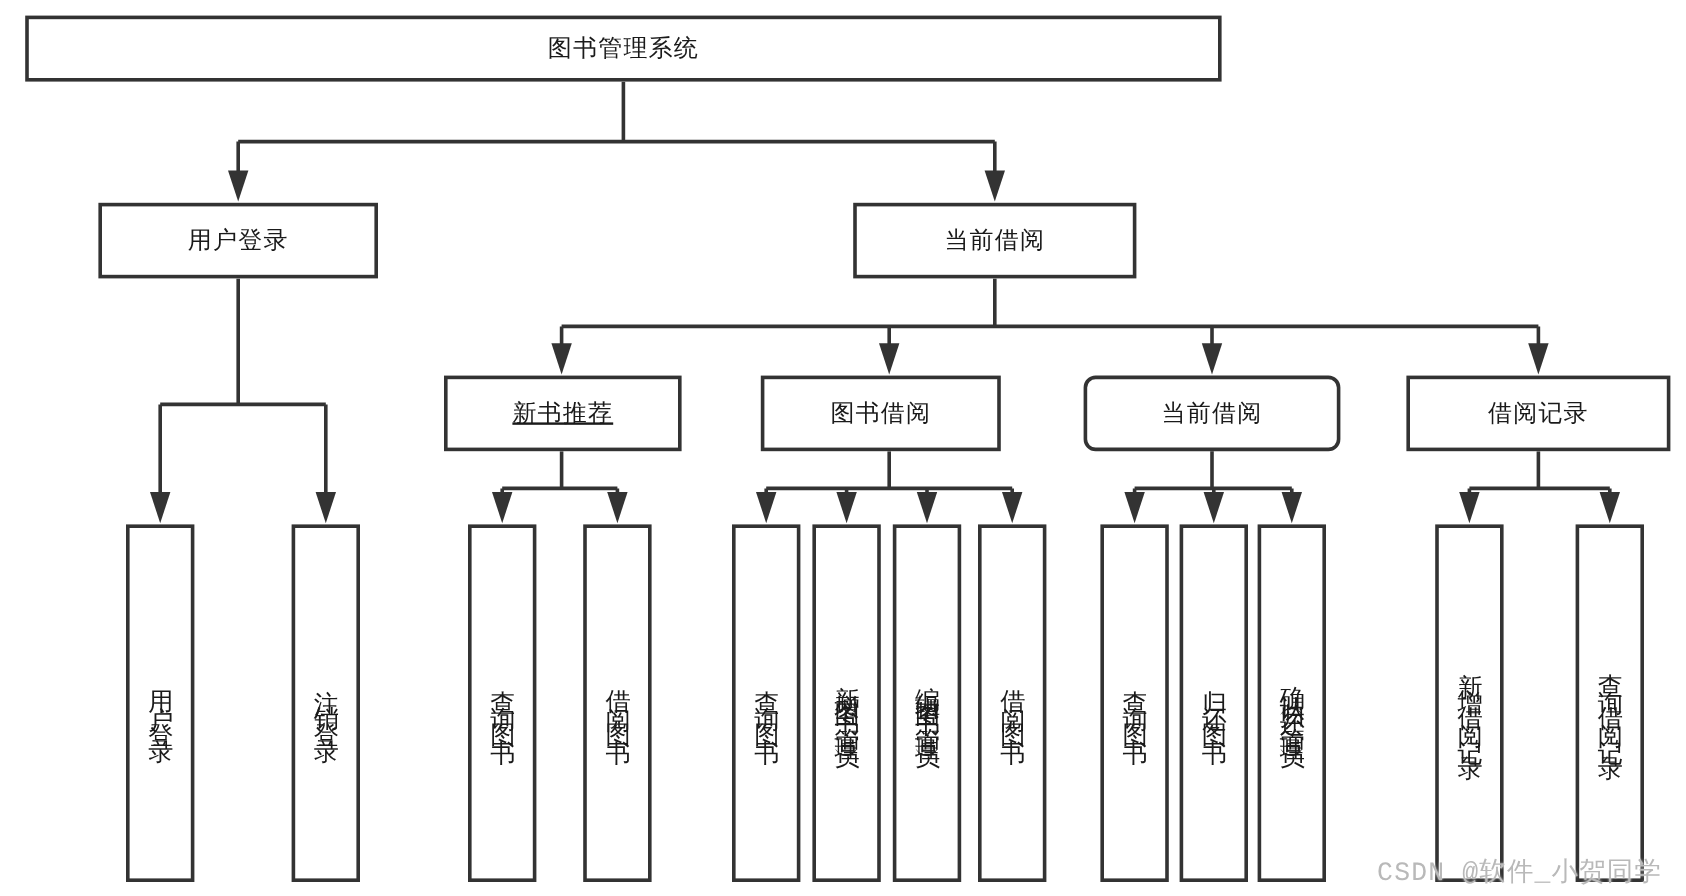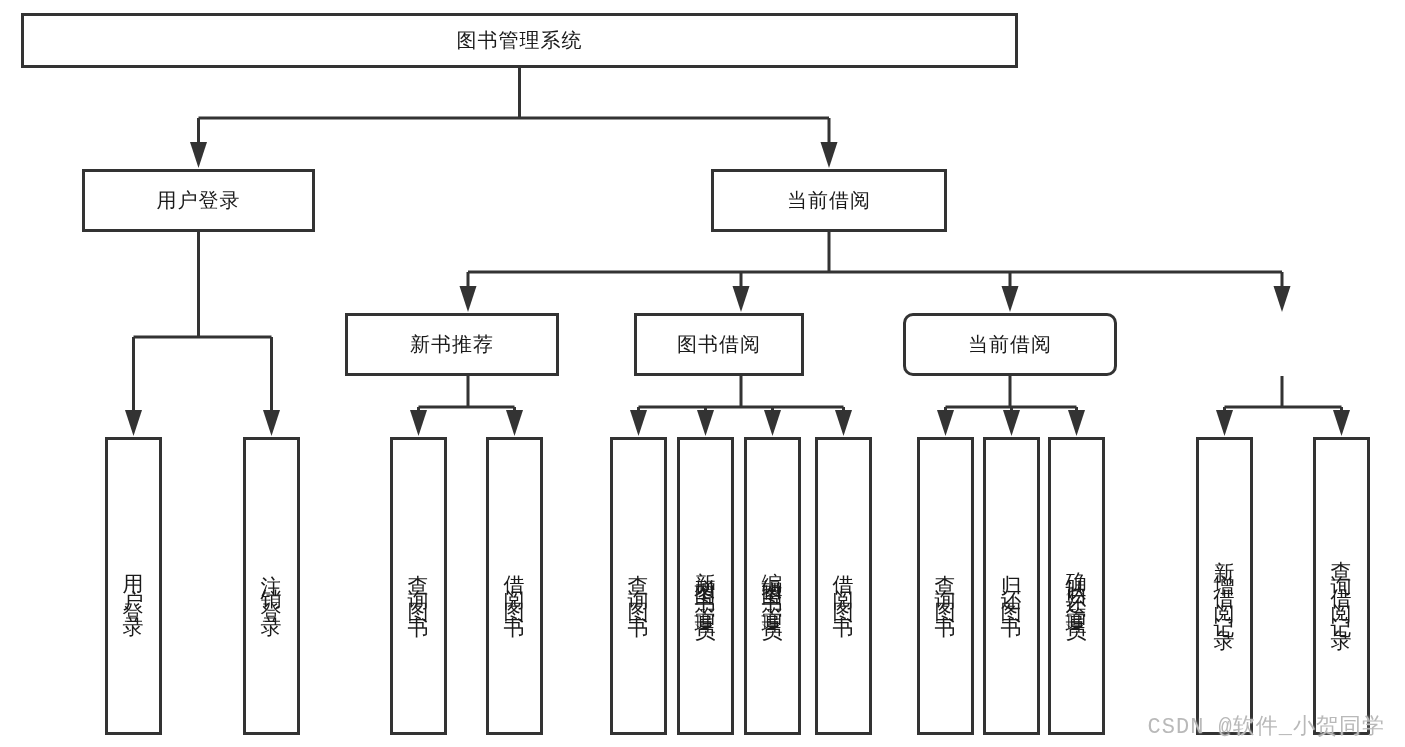--- a/index.html
+++ b/index.html
@@ -139,29 +139,32 @@
     <span>图书管理系统</span>
   </div>
 
   <div class="node hnode lvl2" style="left:82px; top:169px; width:233px;">
     <span>用户登录</span>
   </div>
   <div class="node hnode lvl2" style="left:711px; top:169px; width:236px;">
     <span>当前借阅</span>
   </div>
 
-  <div class="node hnode lvl3" style="left:345px; top:313px; width:214px;">
+  <div class="node hnode lvl3" style="left:370px; top:313px; width:198px;text-decoration:underline;">
     <span>新书推荐</span>
   </div>
-  <div class="node hnode lvl3" style="left:634px; top:313px; width:170px;">
+  <div class="node hnode lvl3" style="left:634px; top:313px; width:200px;">
     <span>图书借阅</span>
   </div>
   <div class="node hnode lvl3" style="left:903px; top:313px; width:214px;border-radius:10px;">
     <span>当前借阅</span>
   </div>
+  <div class="node hnode lvl3" style="left:1172px; top:313px; width:220px;">
+    <span>借阅记录</span>
+  </div>
 
   <div class="node leaf" style="left:105px;">
     <span>用户登录</span>
   </div>
   <div class="node leaf" style="left:243px;">
     <span>注销登录</span>
   </div>
 
   <div class="node leaf" style="left:390px;">
     <span>查询图书</span>

